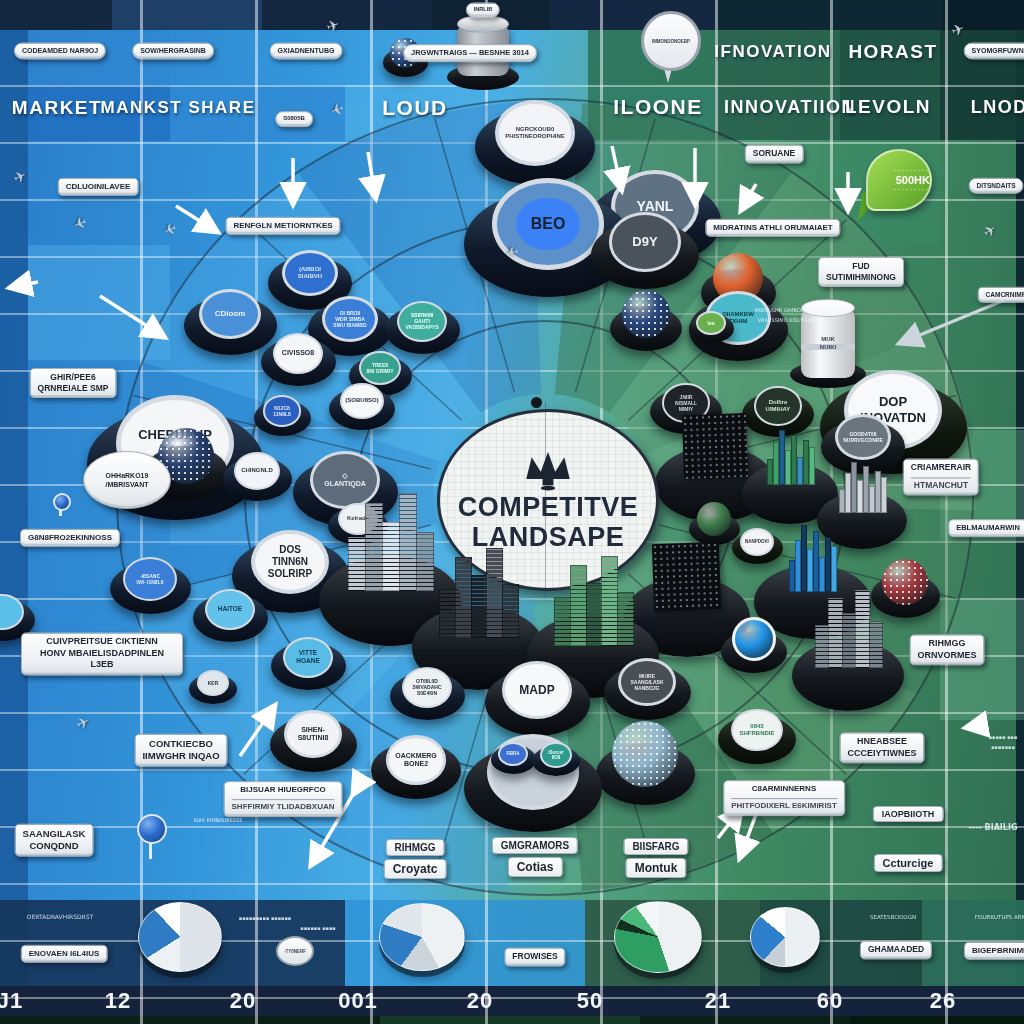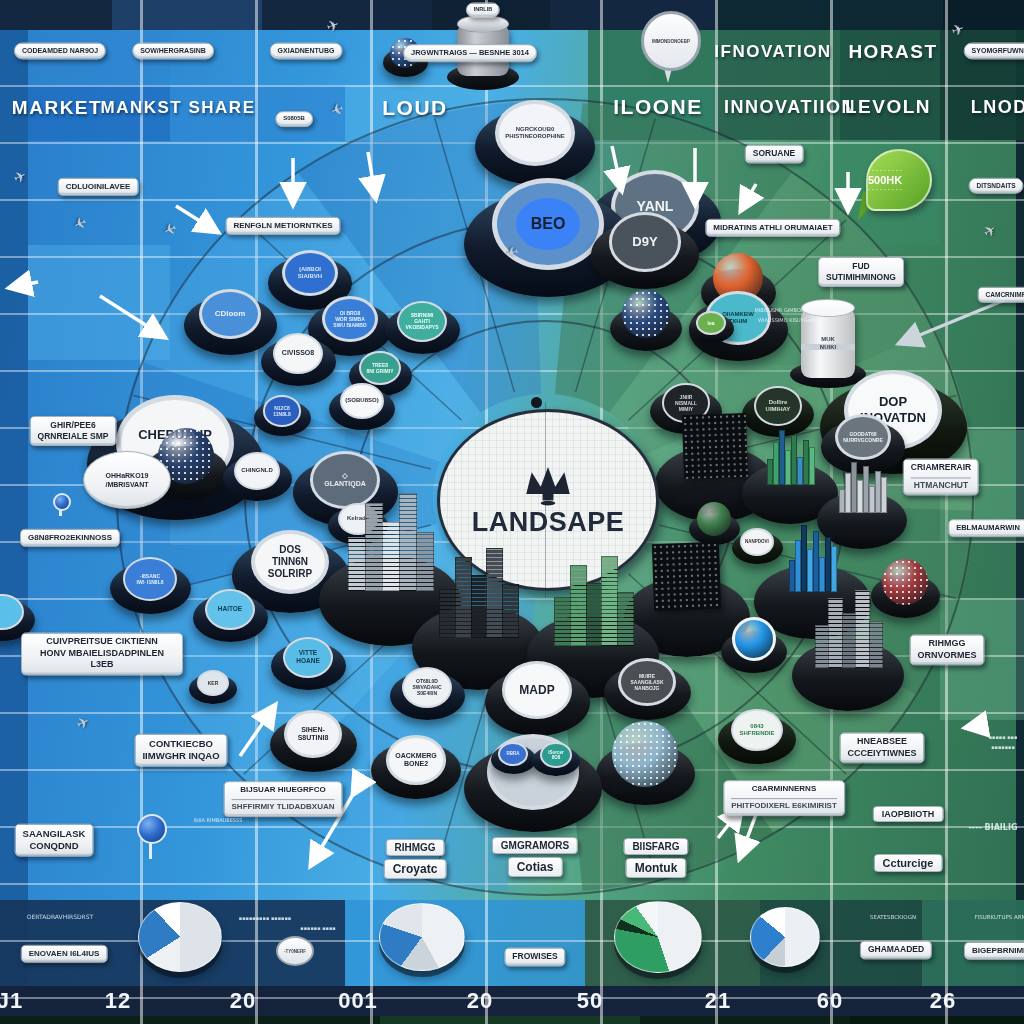--- a/index.html
+++ b/index.html
@@ -48,21 +48,21 @@
     border:3px solid #262e3c;box-shadow:4px 6px 10px rgba(10,18,30,.5);
     display:flex;flex-direction:column;align-items:center;justify-content:center;z-index:600;}
   .ct{font-size:27px;font-weight:bold;color:#222b3c;letter-spacing:.5px;line-height:1.12;}
   #centerline{position:absolute;left:545px;top:402px;width:1px;height:196px;background:rgba(30,40,50,.3);z-index:601;}
   #centerdot{position:absolute;left:531px;top:397px;width:11px;height:11px;border-radius:50%;background:#11161f;z-index:602;}
   .balloon{position:absolute;border-radius:50%;background:linear-gradient(180deg,#fdfdfe,#e4e8ec);border:3px solid #9aa4ae;
     display:flex;align-items:center;justify-content:center;text-align:center;font-weight:bold;color:#3a424e;z-index:1360;}
   .balloontail{position:absolute;width:0;height:0;z-index:1355;}
   .bubble{position:absolute;background:linear-gradient(135deg,#a5dc55,#57a226);border-radius:50% 50% 50% 14%;
     border:2px solid rgba(255,255,255,.6);box-shadow:2px 4px 6px rgba(8,14,24,.4);
-    display:flex;flex-direction:column;align-items:flex-start;justify-content:center;color:#fff;font-weight:bold;z-index:1360;}
+    display:flex;flex-direction:column;align-items:flex-end;justify-content:center;color:#fff;font-weight:bold;z-index:1360;}
   .bubbledots{font-size:6px;letter-spacing:2px;line-height:1.1;color:rgba(255,255,255,.85);}
   .disc{position:absolute;transform:translate(-50%,-50%);border-radius:50%;background:linear-gradient(180deg,#fff,#dfe4e8);
     border:2px solid #9aa4ae;display:flex;align-items:center;justify-content:center;font-weight:bold;color:#3a424e;z-index:1450;}
 </style>
 </head>
 <body>
 
 <div id="stage">
   <div id="grid"></div>
   <svg id="sectors" width="1024" height="1024">
@@ -411,21 +411,21 @@
       </div>
       <div class="lbl" style="position: absolute; left: 1006px; top: 295px; font-size: 6.5px;">
         <div>CAMCRNIMR</div>
       </div>
       <div class="lbl" style="position: absolute; left: 98px; top: 187px; font-size: 8px;">
         <div>CDLUOINILAVEE</div>
       </div>
       <div class="lbl" style="position: absolute; left: 283px; top: 226px; font-size: 8px;">
         <div>RENFGLN METIORNTKES</div>
       </div>
-      <div class="lbl" style="position: absolute; left: 73px; top: 383px; font-size: 8.5px; margin-top: 48px;">
+      <div class="lbl" style="position: absolute; left: 73px; top: 383px; font-size: 8.5px;">
         <div>GHIR/PEE6</div>
         <div>QRNREIALE SMP</div>
       </div>
       <div class="lbl" style="position: absolute; left: 70px; top: 538px; font-size: 8px;">
         <div>G8N8FRO2EKINNOSS</div>
       </div>
       <div class="lbl" style="position: absolute; left: 102px; top: 654px; font-size: 9px; width: 146px; white-space: normal;">
         <div>CUIVPREITSUE CIKTIENN</div>
         <div>HONV MBAIELISDADPINLEN L3EB</div>
       </div>
@@ -559,20 +559,21 @@
       <div class="plane" style="position: absolute; left: 990px; top: 231px; font-size: 15px; transform: translate(-50%, -50%) rotate(-35deg);">✈</div>
     </div>
   <div id="centerline"></div>
   <div id="centerdot"></div>
   <div id="center">
     <svg width="58" height="44" viewBox="0 0 64 48">
       <path d="M8 34 L14 10 L24 26 L32 4 L40 26 L50 10 L56 34 Z" fill="#1d2533"></path>
       <rect x="26" y="33" width="12" height="8" fill="#1d2533"></rect>
       <ellipse cx="32" cy="44" rx="8" ry="2.5" fill="#1d2533"></ellipse>
     </svg>
+    <div class="ct">COMPETITVE</div>
     <div class="ct">LANDSAPE</div>
   </div>
   <svg id="overlayArrows" width="1024" height="1024">
     <defs>
       <marker id="ahw" markerWidth="9" markerHeight="9" refX="7" refY="4" orient="auto" markerUnits="strokeWidth">
         <path d="M0,0 L8,4 L0,8 Z" fill="#ffffff"></path>
       </marker>
       <marker id="ahg" markerWidth="9" markerHeight="9" refX="7" refY="4" orient="auto" markerUnits="strokeWidth">
         <path d="M0,0 L8,4 L0,8 Z" fill="#cdd5dc"></path>
       </marker>

